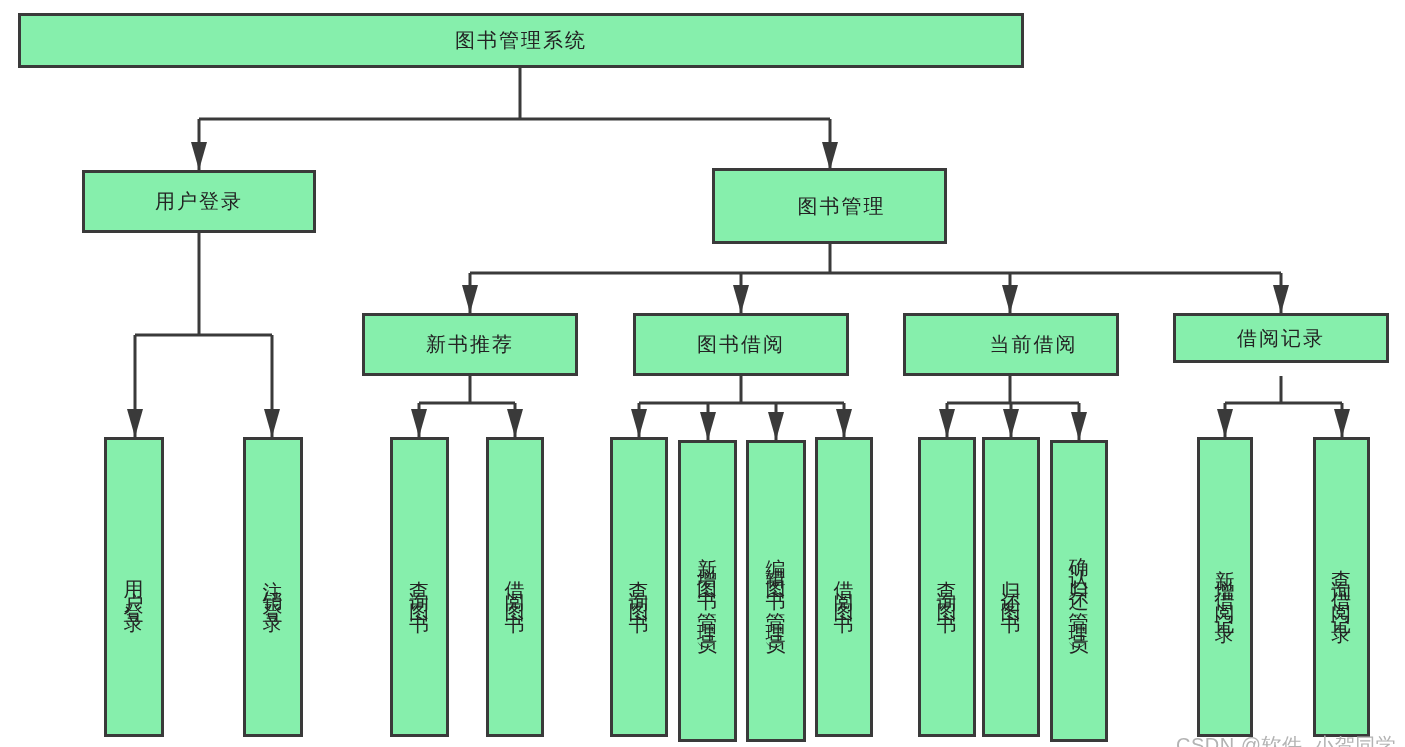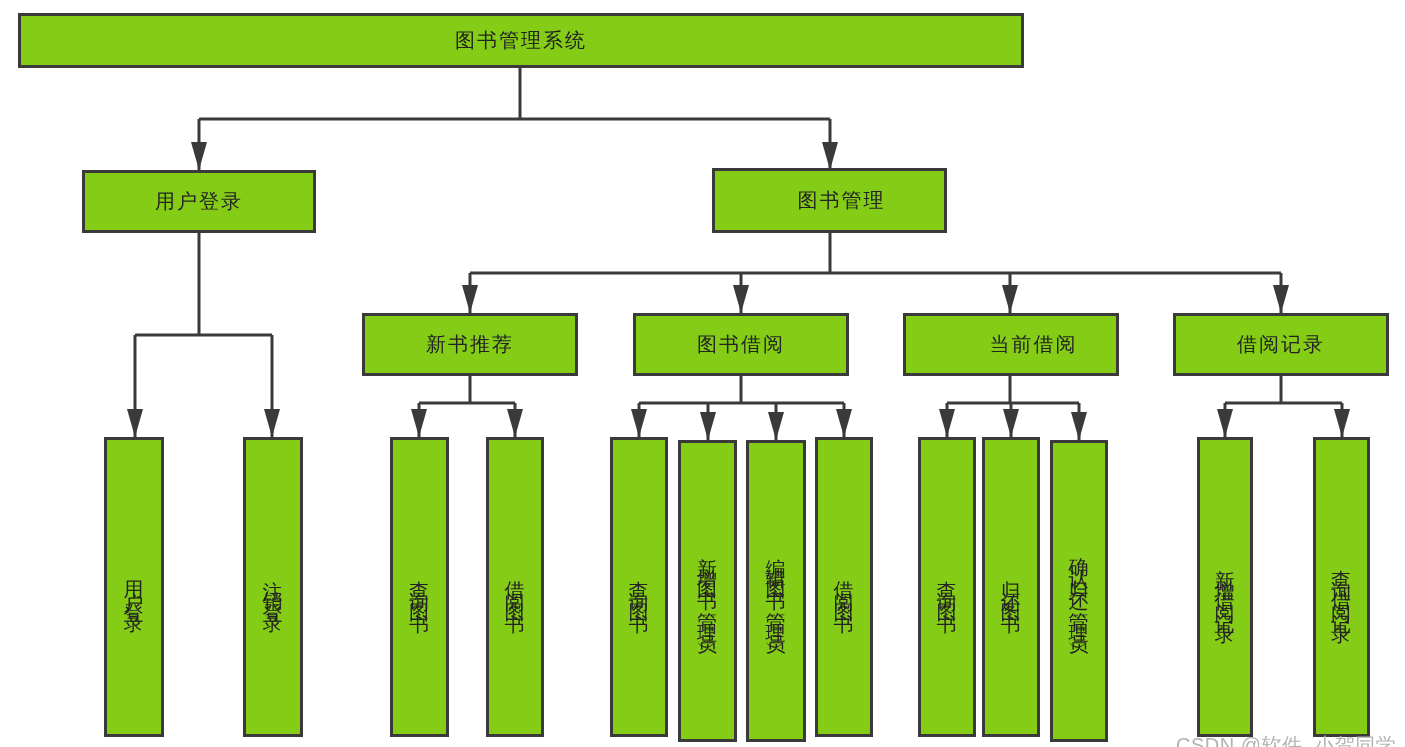--- a/index.html
+++ b/index.html
@@ -19,21 +19,21 @@
     position: absolute;
     left: 0; top: 0;
     width: 1405px;
     height: 747px;
     z-index: 0;
   }
   .box {
     position: absolute;
     box-sizing: border-box;
     border: 3px solid #3a3a3a;
-    background: #84cc16;
+    background: #86efac;
     display: flex;
     align-items: center;
     justify-content: center;
     color: #232323;
     z-index: 1;
   }
   .h-label {
     font-size: 20px;
     letter-spacing: 2px;
     white-space: nowrap;
@@ -103,34 +103,34 @@
     </g>
   </svg>
 
   <div class="box" style="left:18px;top:13px;width:1006px;height:55px;">
     <span class="h-label">图书管理系统</span>
   </div>
 
   <div class="box" style="left:82px;top:170px;width:234px;height:63px;">
     <span class="h-label">用户登录</span>
   </div>
-  <div class="box" style="left:712px;top:168px;width:235px;height:65px;padding-left:24px;">
+  <div class="box" style="left:712px;top:168px;width:235px;height:76px;padding-left:24px;">
     <span class="h-label">图书管理</span>
   </div>
 
   <div class="box" style="left:362px;top:313px;width:216px;height:63px;">
     <span class="h-label">新书推荐</span>
   </div>
   <div class="box" style="left:633px;top:313px;width:216px;height:63px;">
     <span class="h-label">图书借阅</span>
   </div>
   <div class="box" style="left:903px;top:313px;width:216px;height:63px;padding-left:45px;">
     <span class="h-label">当前借阅</span>
   </div>
-  <div class="box" style="left:1173px;top:313px;width:216px;height:63px;text-align:right;">
+  <div class="box" style="left:1173px;top:313px;width:216px;height:50px;text-align:right;">
     <span class="h-label">借阅记录</span>
   </div>
 
   <div class="box" style="left:104px;top:437px;width:60px;height:300px;">
     <span class="v-label">用户登录</span>
   </div>
   <div class="box" style="left:243px;top:437px;width:60px;height:300px;">
     <span class="v-label">注销登录</span>
   </div>
   <div class="box" style="left:390px;top:437px;width:59px;height:300px;">

